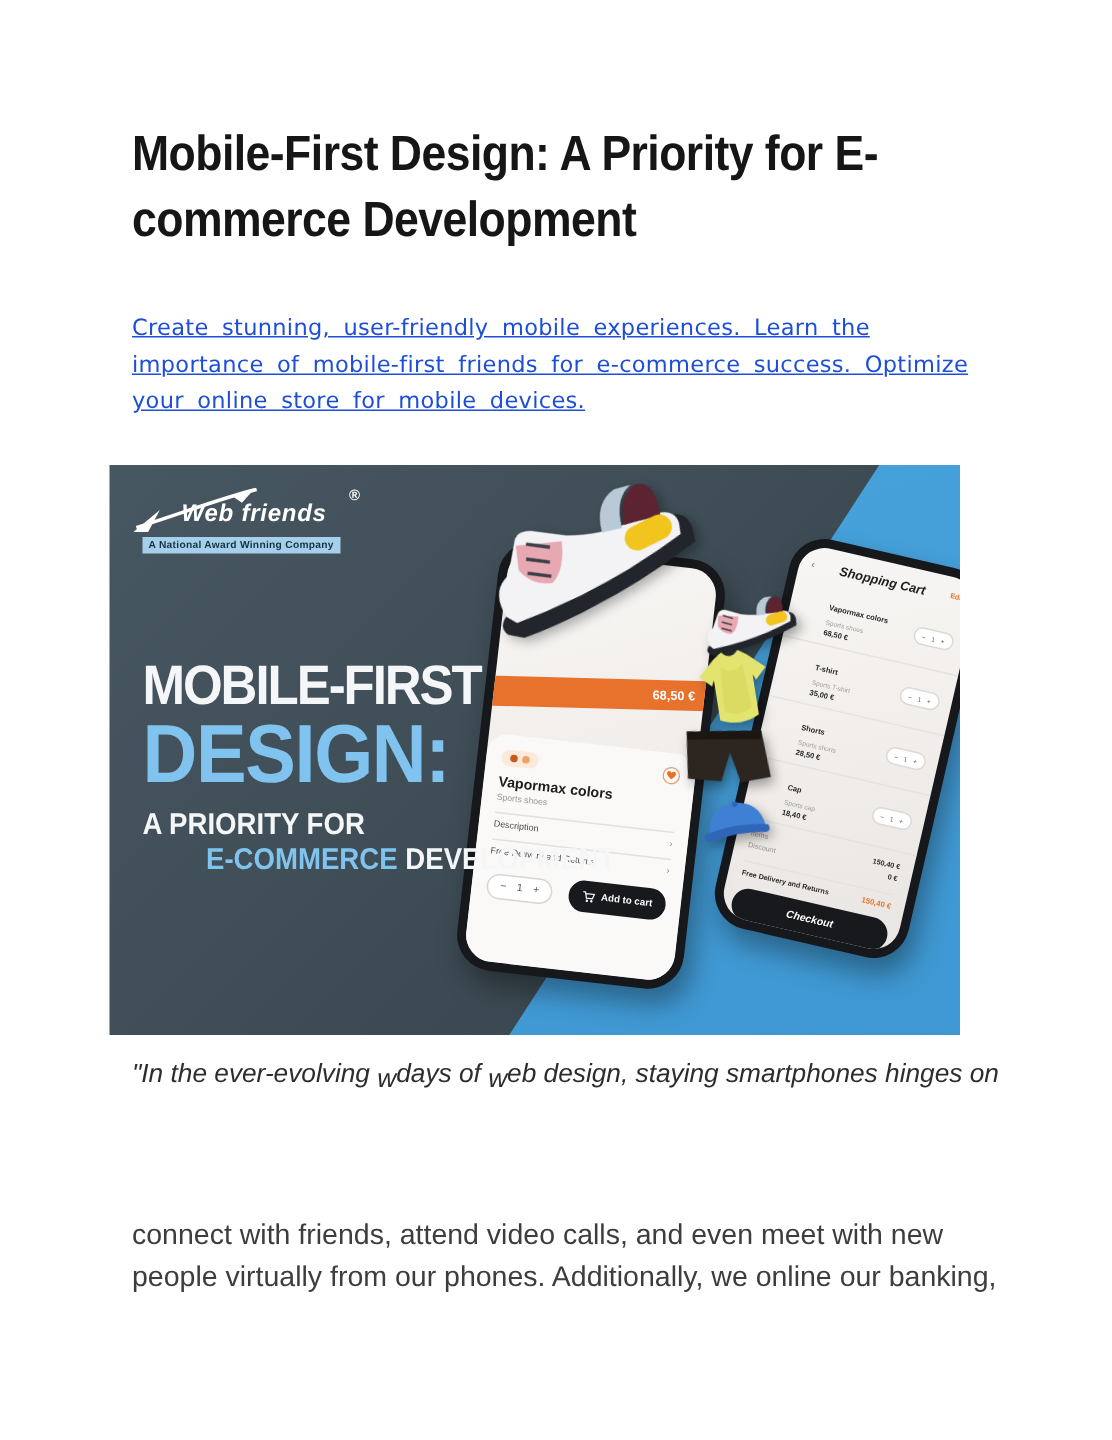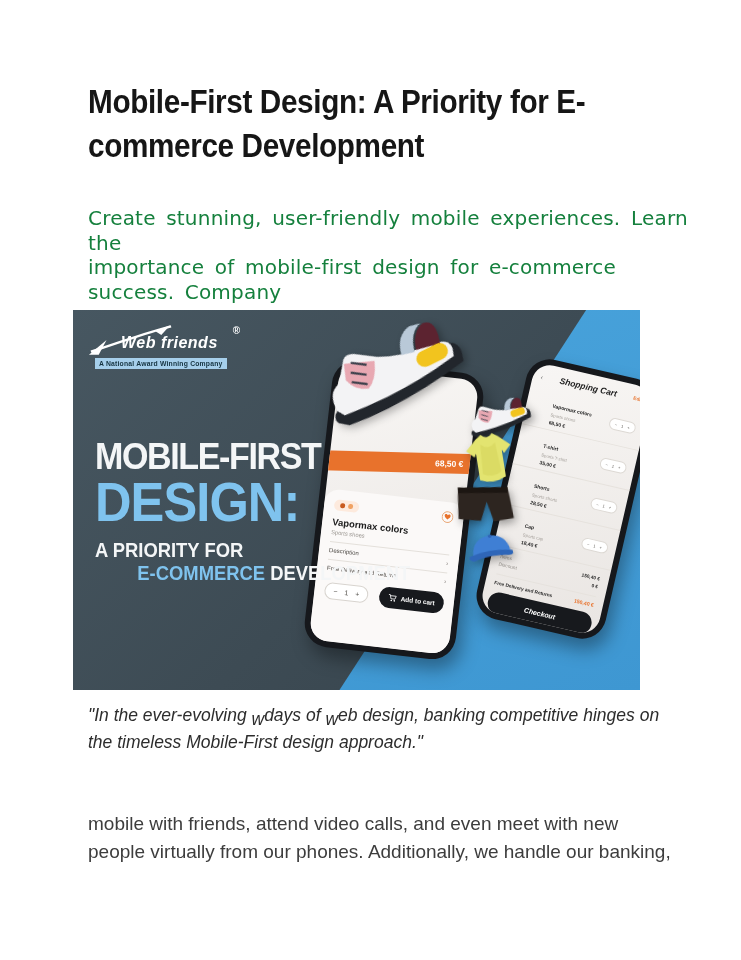--- a/index.html
+++ b/index.html
@@ -4,22 +4,22 @@
 <style>
   html,body{margin:0;padding:0;background:#fff;}
   .page{position:relative;width:741px;height:960px;background:#ffffff;overflow:hidden;
         font-family:"Liberation Sans",sans-serif;}
 
   
   .title{position:absolute;left:88px;top:80px;width:700px;margin:0;
          font-size:33px;line-height:1.33;font-weight:700;color:#161616;
          letter-spacing:-0.4px;transform:scaleX(0.9);transform-origin:0 0;}
   .lede{position:absolute;left:88px;top:206px;width:600px;margin:0;
-        font-family:"DejaVu Sans",sans-serif;font-size:20px;line-height:24.6px;
-        color:#15803d;word-spacing:4px;letter-spacing:0.2px;}
+        font-family:"DejaVu Sans",sans-serif;font-size:15px;line-height:24.6px;
+        color:#1d4ed8;word-spacing:4px;letter-spacing:0.2px;text-decoration:underline;}
   .quote{position:absolute;left:88px;top:702px;width:600px;margin:0;
          font-style:italic;font-size:17.5px;line-height:27px;color:#2d2d2d;}
   .quote .wsub{display:inline-block;transform:translateY(3.5px);}
   .bodytext{position:absolute;left:88px;top:781px;width:590px;margin:0;
             font-size:19px;line-height:28.5px;color:#3d3d3d;}
 
   
   .hero{position:absolute;left:73px;top:310px;width:567px;height:380px;
         background:linear-gradient(135deg,#475761 0%,#3d4b54 55%,#36434c 100%);overflow:hidden;}
   .wedge{position:absolute;inset:0;background:linear-gradient(160deg,#4aa5dd,#3e97d2);
@@ -147,21 +147,21 @@
       <path d="M2,33 L20,18 L12,33 Z" fill="#ffffff"></path>
       <path d="M70,9 L85,3 L76,13 Z" fill="#ffffff"></path>
     </g>
   </defs>
 </svg>
 
 <div class="page">
 
   <h1 class="title"><span>Mobile-First Design: A Priority for E-</span><br><span>commerce Development</span></h1>
 
-  <p class="lede"><span>Create stunning, user-friendly mobile experiences. Learn the</span><br><span>importance of mobile-first design for e-commerce success. Company</span><br></p>
+  <p class="lede"><span>Create stunning, user-friendly mobile experiences. Learn the</span><br><span>importance of mobile-first friends for e-commerce success. Optimize</span><br><span>your online store for mobile devices.</span></p>
 
   <div class="hero">
     <div class="wedge"></div>
 
     <div class="logo">
       <svg class="swoosh" viewBox="0 0 90 34">
           <use href="#swoosh-shape"></use>
         </svg>
       <div class="brandrow"><span>Web friends</span><span class="reg">®</span></div>
       <div class="tagline">A National Award Winning Company</div>
@@ -292,17 +292,17 @@
         <use href="#tee-shape"></use>
       </svg>
     <svg class="float-item fi-shorts" viewBox="0 0 70 50">
         <use href="#shorts-shape"></use>
       </svg>
     <svg class="float-item fi-cap" viewBox="0 0 60 40">
         <use href="#cap-shape"></use>
       </svg>
   </div>
 
-  <p class="quote"><span>"In the ever-evolving </span><span class="wsub">w</span><span>days of </span><span class="wsub">w</span><span>eb design, banking competitive hinges on</span><br><span>the timeless Mobile-First design approach."</span></p>
-
-  <p class="bodytext"><br><span>mobile with friends, attend video calls, and even meet with new</span><br><span>people virtually from our phones. Additionally, we handle our banking,</span></p>
+  <p class="quote"><span>"In the ever-evolving </span><span class="wsub">w</span><span>days of </span><span class="wsub">w</span><span>eb design, staying smartphones hinges on</span><br></p>
+
+  <p class="bodytext"><br><span>connect with friends, attend video calls, and even meet with new</span><br><span>people virtually from our phones. Additionally, we online our banking,</span></p>
 
 </div>
 
 </body></html>

